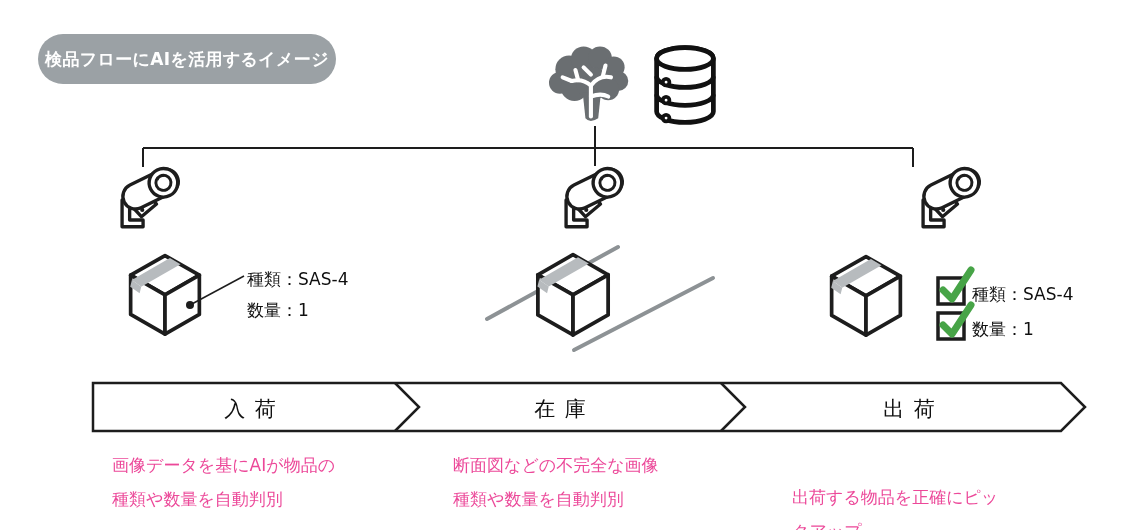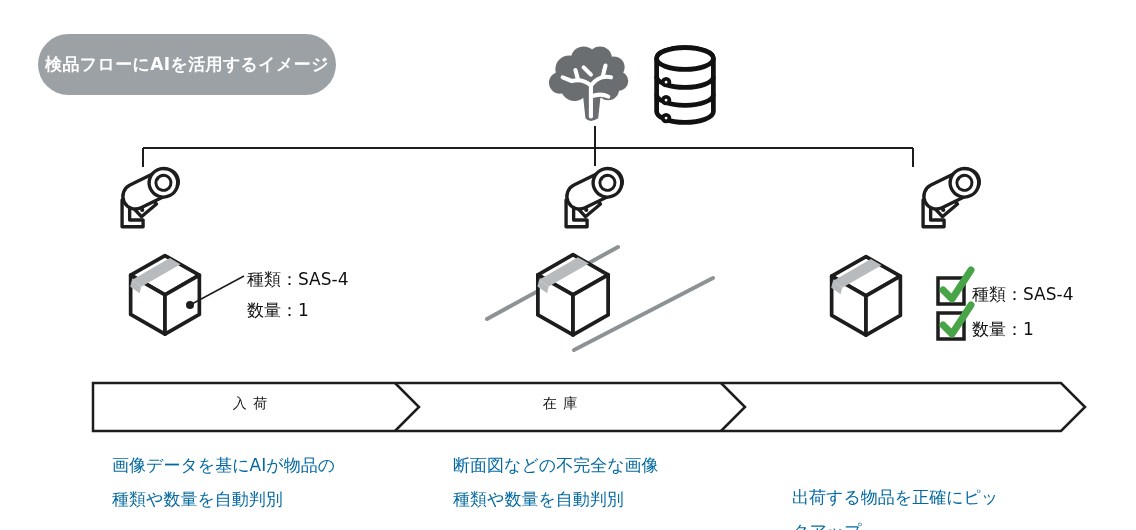--- a/index.html
+++ b/index.html
@@ -17,21 +17,21 @@
   }
   .layer { position: absolute; inset: 0; pointer-events: none; }
   .z1 { z-index: 1; }
   .z2 { z-index: 2; }
   .z3 { z-index: 3; }
   .abs { position: absolute; }
 
   .badge {
     position: absolute;
     left: 38px; top: 34px;
-    width: 298px; height: 61px;
+    width: 298px; height: 50px;
     background: #9ba1a5;
     border-radius: 31px;
     display: flex; align-items: center; justify-content: center;
     z-index: 2;
   }
   .badge-label {
     color: #fff; font-size: 17px; font-weight: bold;
     letter-spacing: 0.02em; white-space: nowrap;
   }
 
@@ -41,27 +41,27 @@
     z-index: 2; white-space: nowrap;
   }
 
   .check-label {
     position: absolute; font-size: 17px; color: #0f0f0f;
     white-space: nowrap; z-index: 2;
   }
 
   .stage-label {
     position: absolute; top: 395px; width: 240px;
-    text-align: center; font-size: 14px; color: #111;
+    text-align: center; font-size: 21px; color: #111;
     letter-spacing: 0.45em; padding-left: 0.45em;
     z-index: 2; white-space: nowrap;
   }
   .stage-desc {
     position: absolute; top: 448px;
-    font-size: 17px; line-height: 34px; color: #0369a1;
+    font-size: 17px; line-height: 34px; color: #ec4899;
     white-space: pre-line; z-index: 2;
   }
 </style>
 </head>
 <body>
 
 <div class="page">
 
   <svg width="0" height="0" style="position:absolute" aria-hidden="true">
     <defs>
@@ -199,20 +199,21 @@
   </svg>
   <span class="check-label" style="left:972px; top:283px;">種類：SAS-4</span>
 
   <svg class="abs z2" style="left:935px; top:301px;" width="40" height="40">
     <use href="#check" width="40" height="40"></use>
   </svg>
   <span class="check-label" style="left:972px; top:318px;">数量：1</span>
 
   <div class="stage-label" style="left:130px;">入荷</div>
   <div class="stage-label" style="left:440px;">在庫</div>
+  <div class="stage-label" style="left:789px;">出荷</div>
 
   <div class="stage-desc" style="left:112px;">画像データを基にAIが物品の
 種類や数量を自動判別</div>
   <div class="stage-desc" style="left:453px;">断面図などの不完全な画像
 種類や数量を自動判別</div>
   <div class="stage-desc" style="left:792px;margin-top:32px;">出荷する物品を正確にピッ
 クアップ</div>
 
 </div>
 

